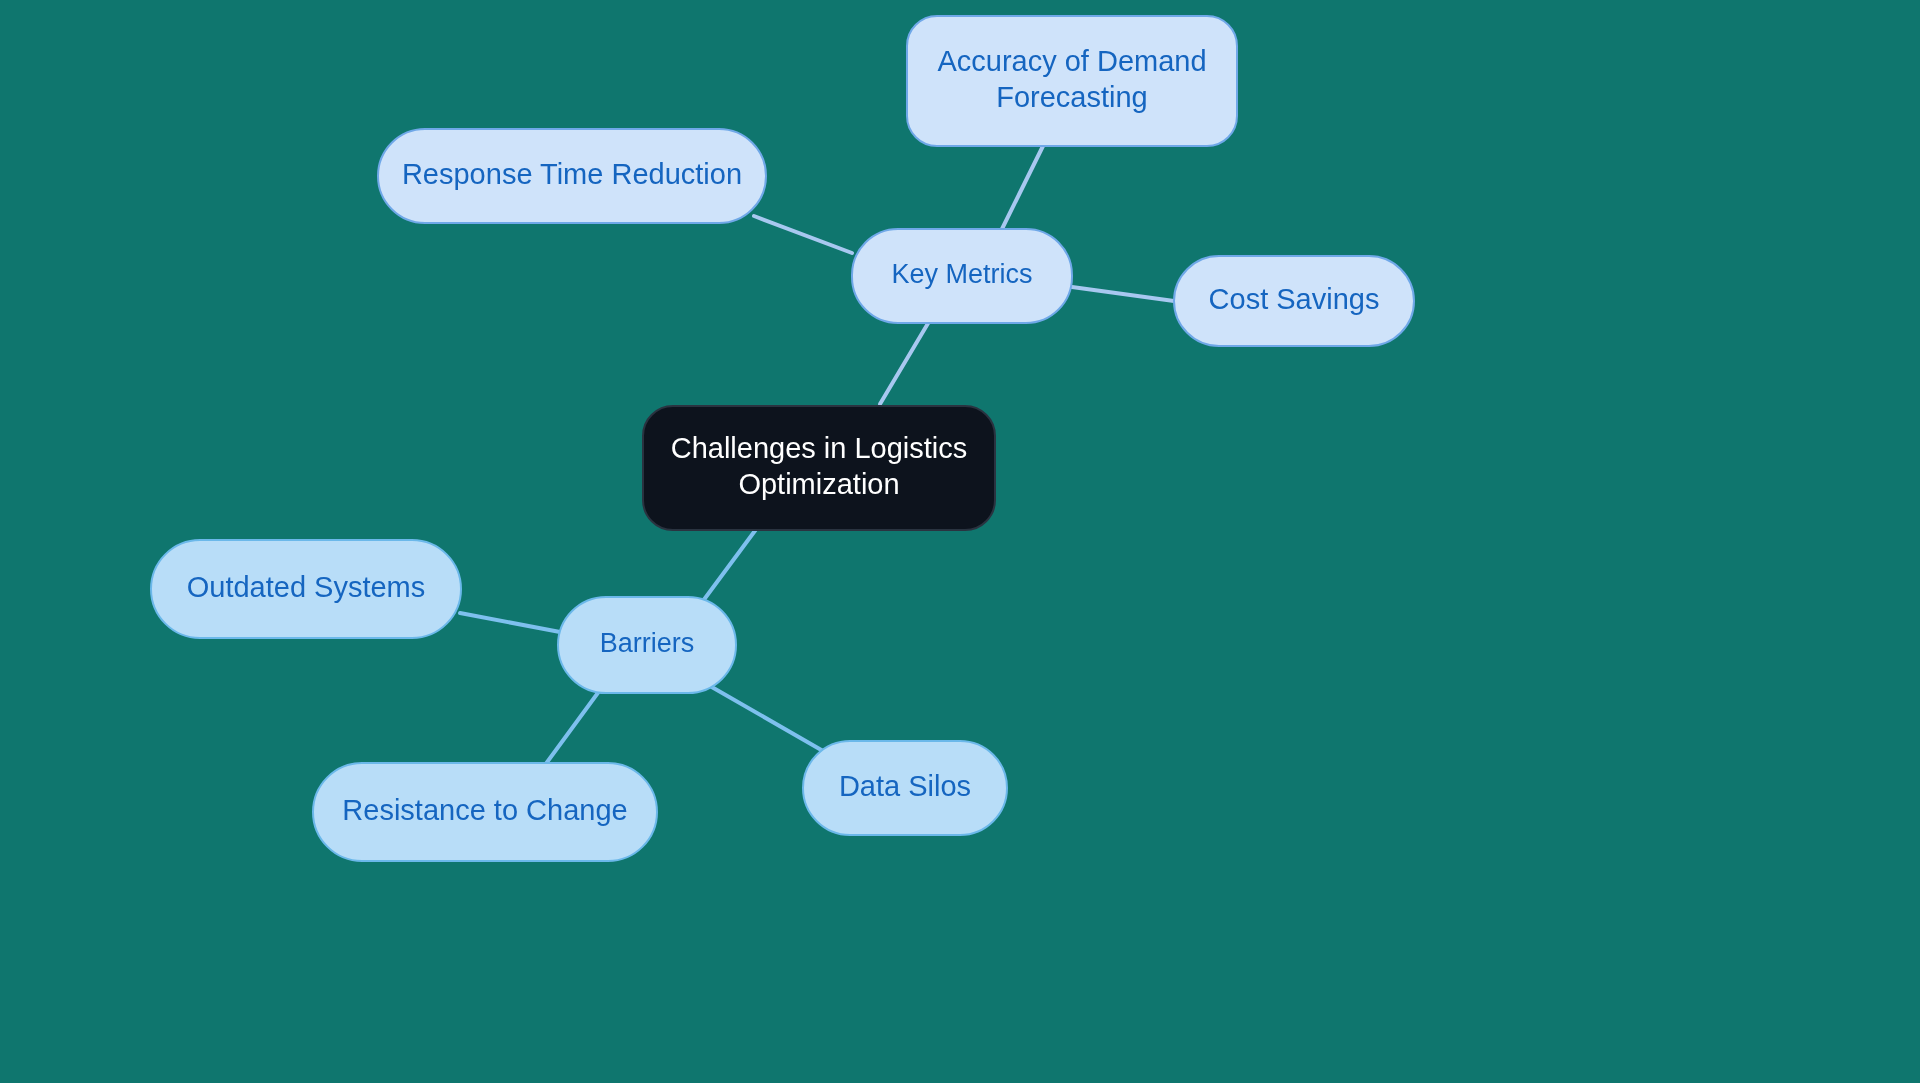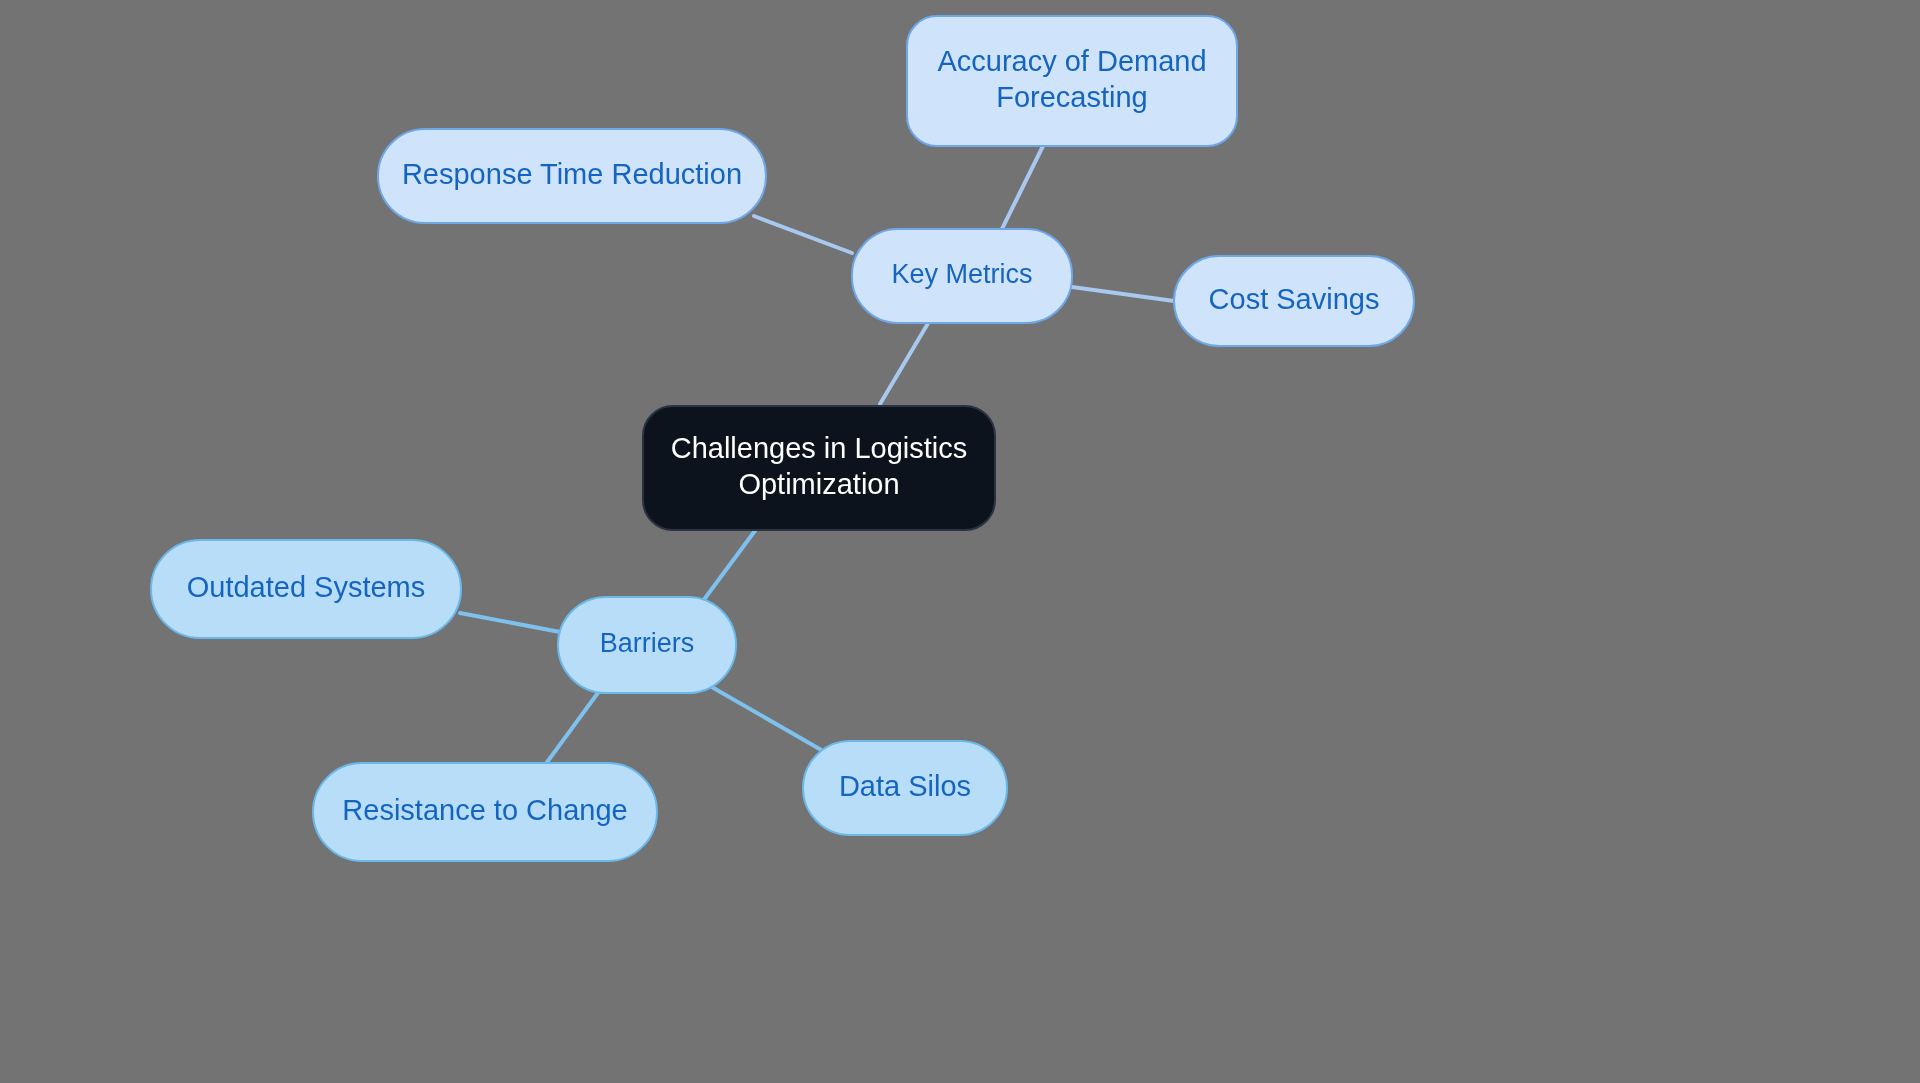--- a/index.html
+++ b/index.html
@@ -11,21 +11,21 @@
   body {
     width: 1920px;
     height: 1083px;
     overflow: hidden;
     font-family: "Liberation Sans", "DejaVu Sans", sans-serif;
   }
   #mindmap-canvas {
     position: relative;
     width: 1920px;
     height: 1083px;
-    background: #737373;
+    background: #0f766e;
   }
   #mindmap-svg {
     position: absolute;
     top: 0;
     left: 0;
     width: 1920px;
     height: 1083px;
     display: block;
   }
   .edge-line {

